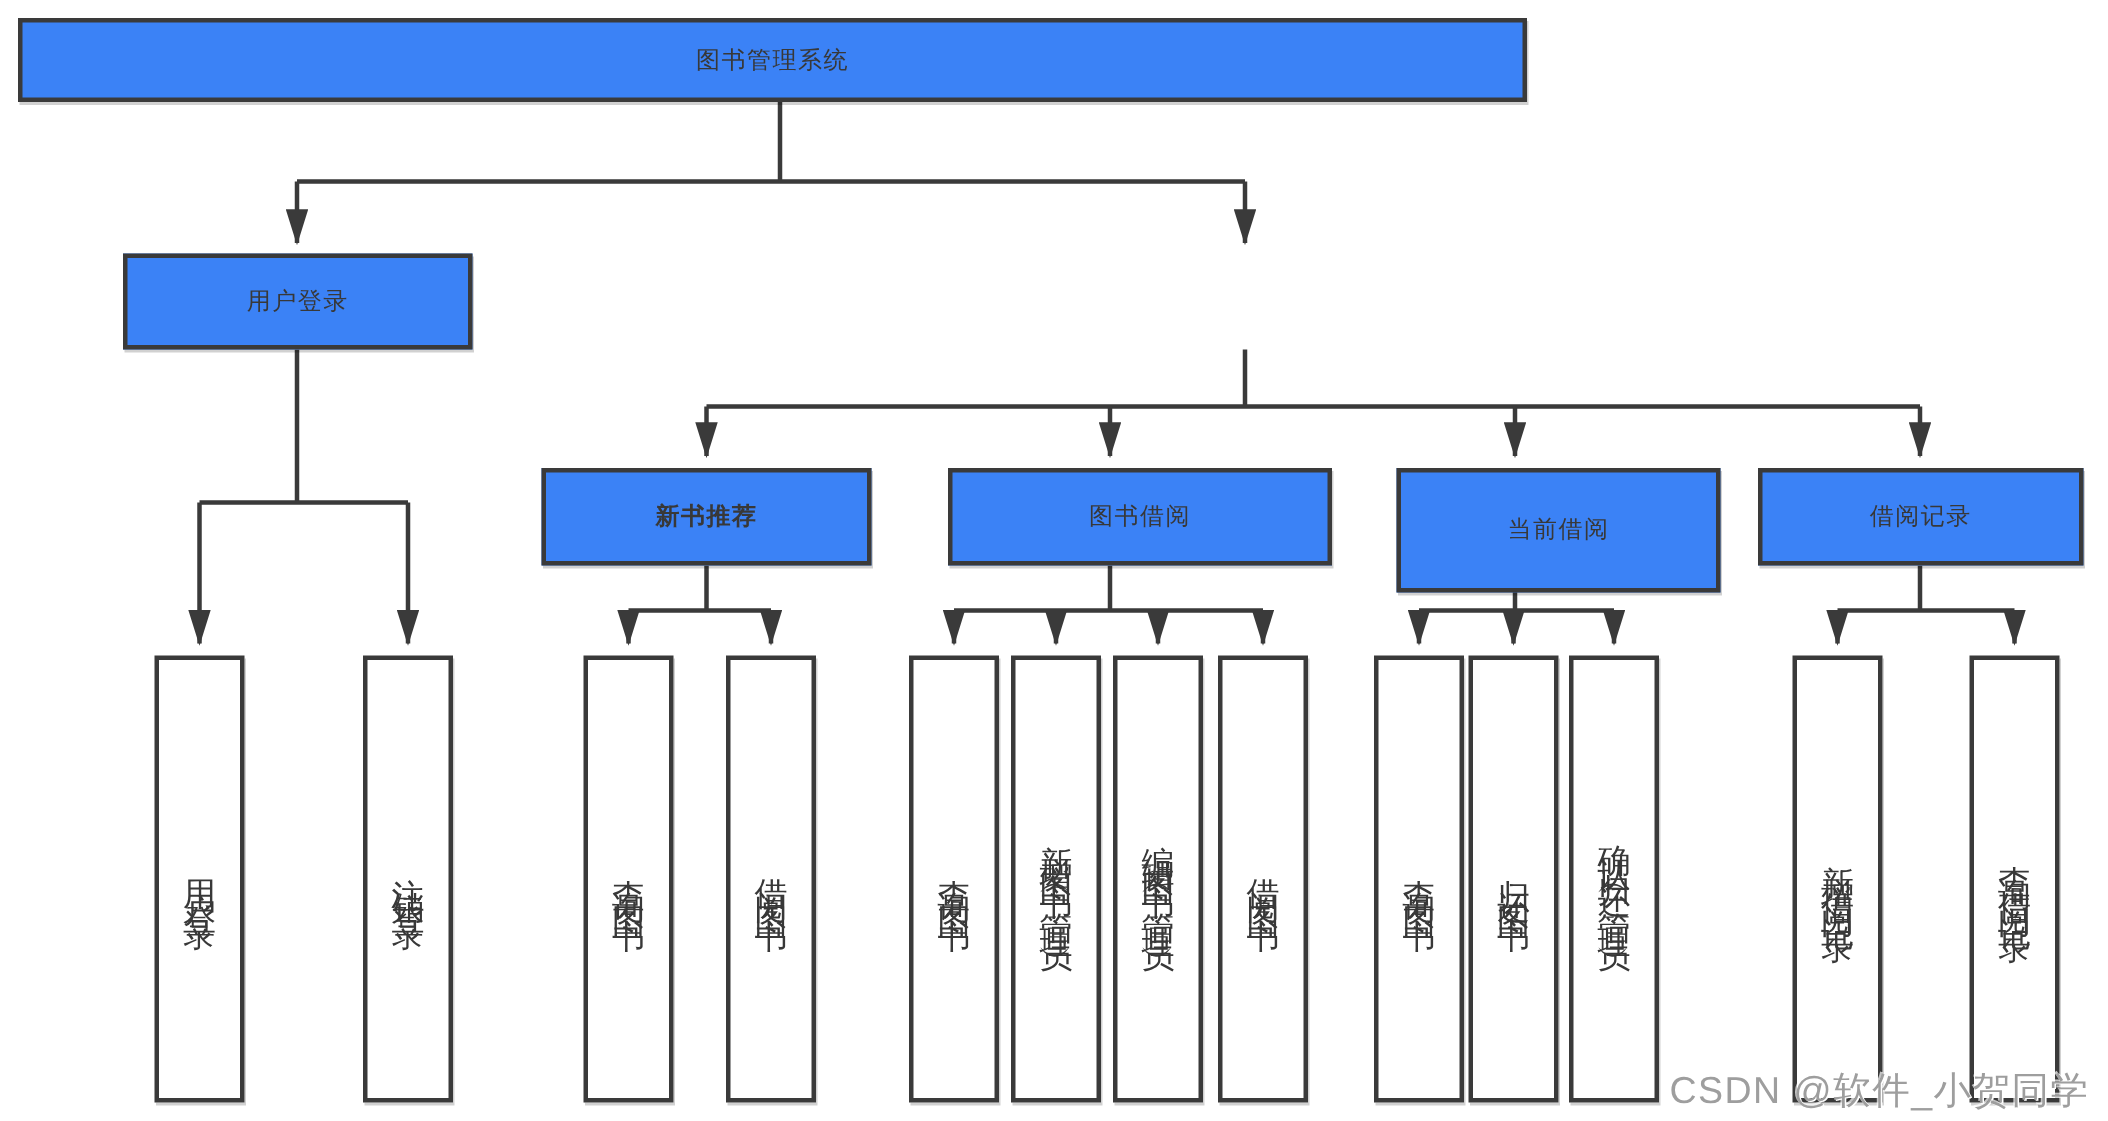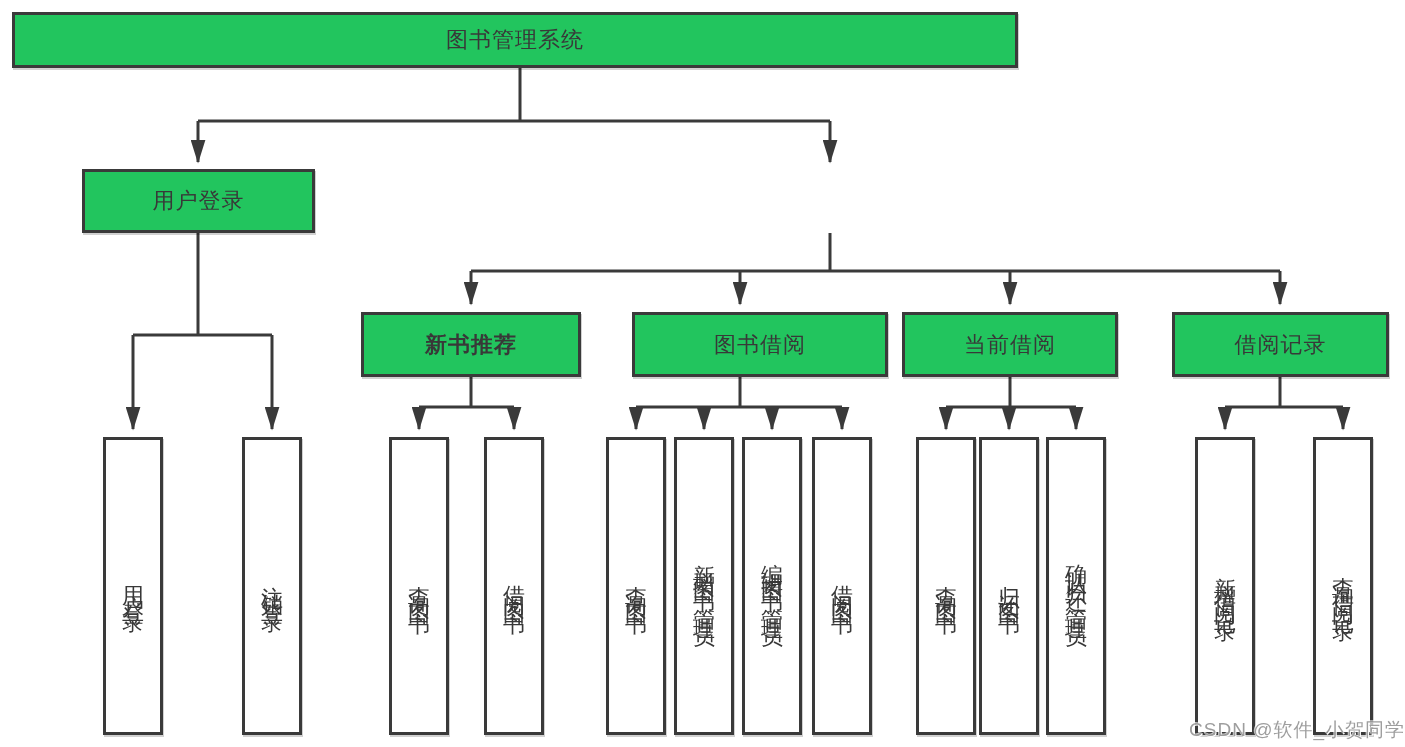--- a/index.html
+++ b/index.html
@@ -18,26 +18,26 @@
     color: var(--text, #383838);
     overflow: hidden;
   }
   .wires {
     position: absolute;
     left: 0; top: 0;
     width: 1405px; height: 747px;
   }
   .node {
     position: absolute;
-    background: #22c55e;
+    background: #3b82f6;
     border: 3px solid var(--line, #3a3a3a);
     display: flex;
     align-items: center;
     justify-content: center;
-    font-size: 22px;
+    font-size: 16px;
     letter-spacing: 1px;
     box-shadow: 1px 2px 0 rgba(0,0,0,0.18);
     z-index: 2;
   }
   .leaf {
     position: absolute;
     top: 437px;
     width: 60px;
     height: 298px;
     background: #fff;
@@ -48,23 +48,23 @@
     justify-content: center;
     writing-mode: vertical-rl;
     text-orientation: mixed;
     font-size: 22px;
     letter-spacing: 9px;
     line-height: 1;
     z-index: 2;
   }
   .watermark {
     position: absolute;
-    right: 0;
+    right: 12px;
     bottom: 4px;
-    font-size: 19px;
+    font-size: 25px;
     letter-spacing: 1px;
     color: var(--watermark, #9e9e9e);
     text-shadow: 1px 1px 0 #ffffff, -1px -1px 0 rgba(255,255,255,0.7);
     z-index: 5;
     white-space: nowrap;
     margin-top: 22px;
   }
 </style>
 </head>
 <body>
@@ -113,21 +113,21 @@
       <path d="M1343,407 V429" marker-end="url(#arw)"></path>
     </g>
   </svg>
 
   <div class="node" style="left:12px; top:12px; width:1006px; height:56px;">图书管理系统</div>
 
   <div class="node" style="left:82px; top:169px; width:233px; height:64px;">用户登录</div>
 
   <div class="node" style="left:361px; top:312px; width:220px; height:65px;font-weight:bold;">新书推荐</div>
   <div class="node" style="left:632px; top:312px; width:256px; height:65px;">图书借阅</div>
-  <div class="node" style="left:902px; top:312px; width:216px; height:65px;">当前借阅</div>
+  <div class="node" style="left:931px; top:312px; width:216px; height:83px;">当前借阅</div>
   <div class="node" style="left:1172px; top:312px; width:217px; height:65px;">借阅记录</div>
 
   <div class="leaf" style="left:103px;">用户登录</div>
   <div class="leaf" style="left:242px;">注销登录</div>
 
   <div class="leaf" style="left:389px;">查询图书</div>
   <div class="leaf" style="left:484px;">借阅图书</div>
 
   <div class="leaf" style="left:606px;">查询图书</div>
   <div class="leaf" style="left:674px;">新增图书（管理员）</div>

